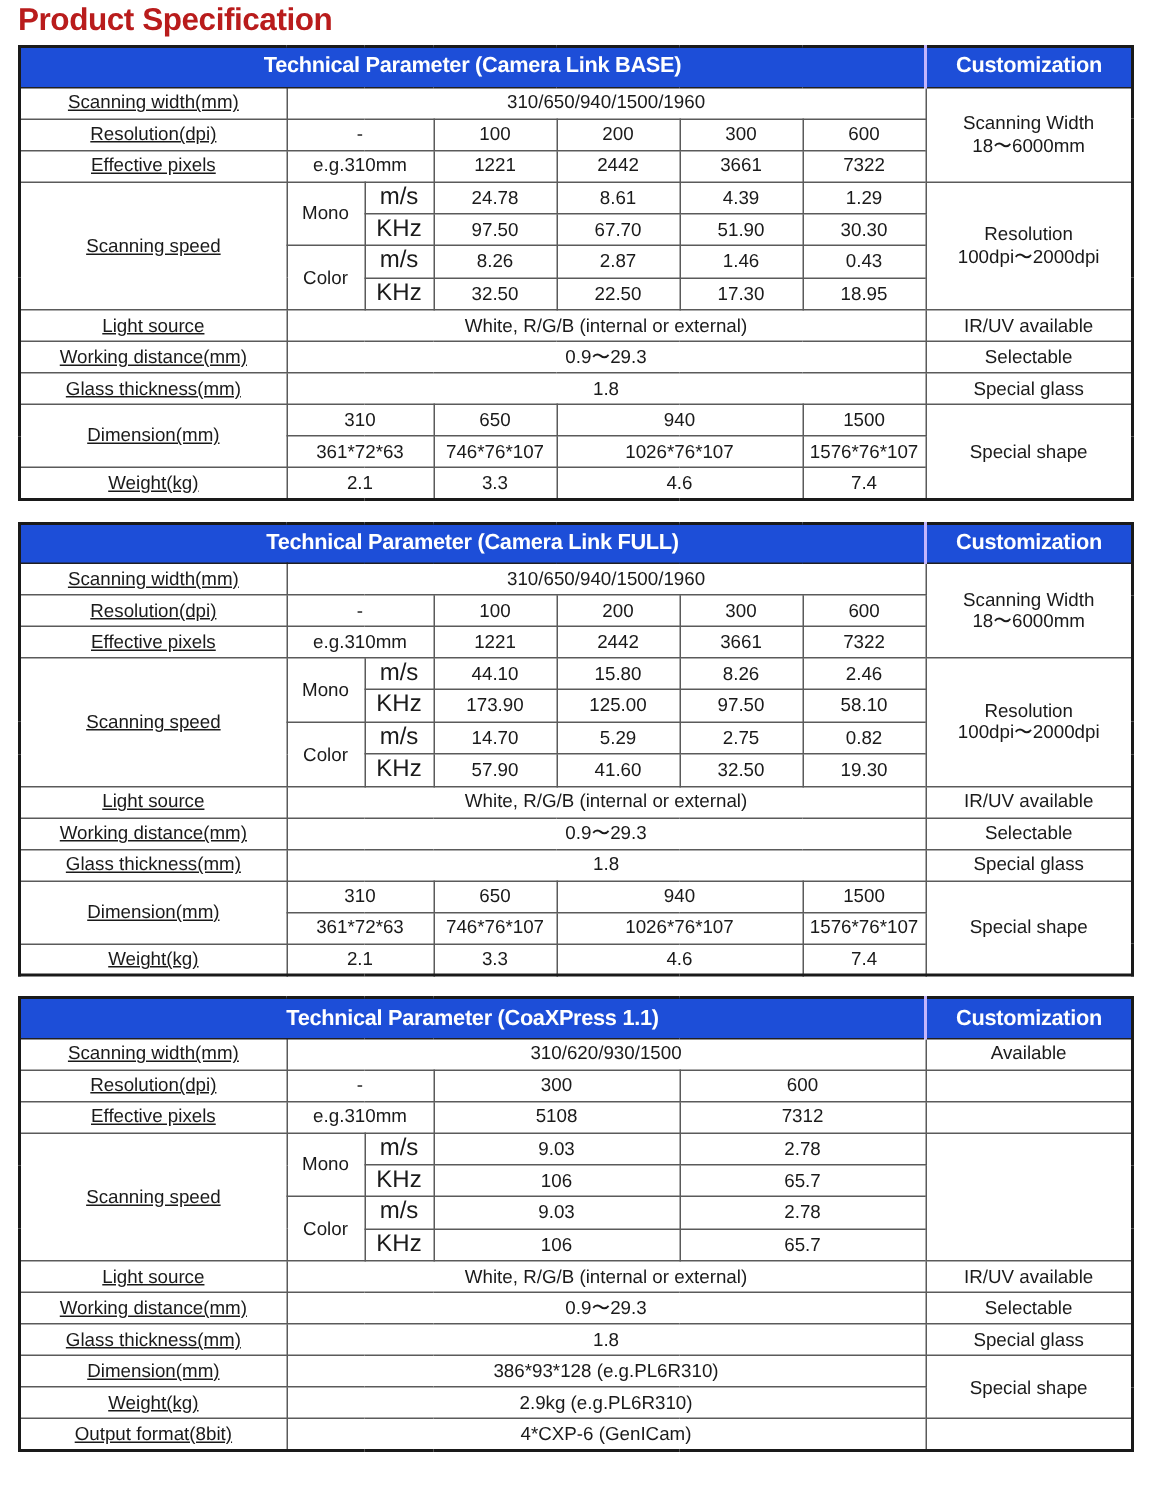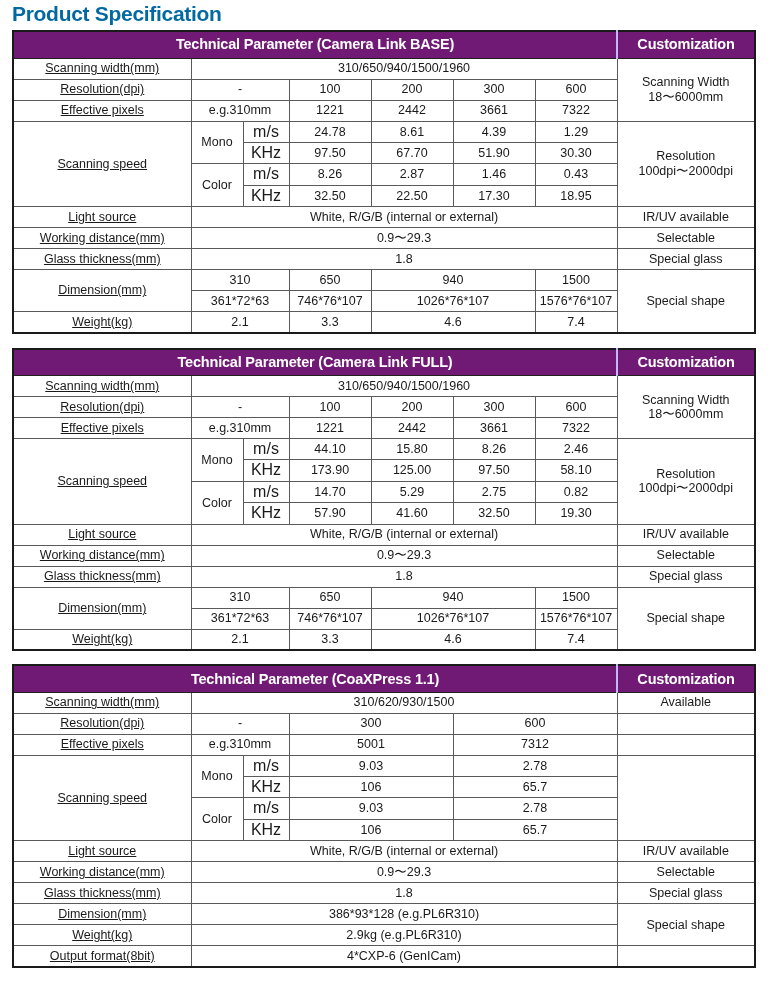--- a/index.html
+++ b/index.html
@@ -6,21 +6,21 @@
   html, body {
     margin: 0; padding: 0;
     width: 768px; height: 1000px;
     background: #ffffff;
     font-family: "Liberation Sans", sans-serif;
     -webkit-font-smoothing: antialiased;
   }
   .page { width: 768px; height: 1000px; position: relative; overflow: hidden; }
 
   .page-title {
-    color: #0369a1;
+    color: #b91c1c;
     font-size: 21px;
     font-weight: bold;
     letter-spacing: -0.3px;
     padding: 2px 0 4px 12px;
     line-height: 24px;
     font-stretch: condensed;
   }
 
   .spec-table {
     width: 744px;
@@ -34,21 +34,21 @@
   .spec-table td, .spec-table th {
     border: 1px solid #5a5a5a;
     padding: 1px 4px;
     height: 21px;
     text-align: center;
     vertical-align: middle;
     font-weight: normal;
     line-height: 1.15;
   }
   .hdr td {
-    background: #701a75;
+    background: #1d4ed8;
     color: #ffffff;
     font-weight: bold;
     font-size: 14.5px;
     height: 27px;
     border-color: #211f20;
     letter-spacing: -0.2px;
   }
   .hdr td.cz { border-left: 2px solid #c4b5fd; }
   .rowlabel {
     text-align: left;
@@ -328,21 +328,21 @@
       <tr>
         <td class="rowlabel">Resolution(dpi)</td>
         <td colspan="2">-</td>
         <td>300</td>
         <td class="thickright">600</td>
         <td></td>
       </tr>
       <tr>
         <td class="rowlabel">Effective pixels</td>
         <td colspan="2">e.g.310mm</td>
-        <td>5001</td>
+        <td>5108</td>
         <td class="thickright">7312</td>
         <td></td>
       </tr>
 
       <tr>
         <td class="rowlabel tall" rowspan="4">Scanning speed</td>
         <td rowspan="2">Mono</td>
         <td class="u">m/s</td>
         <td>9.03</td>
         <td class="thickright">2.78</td>

